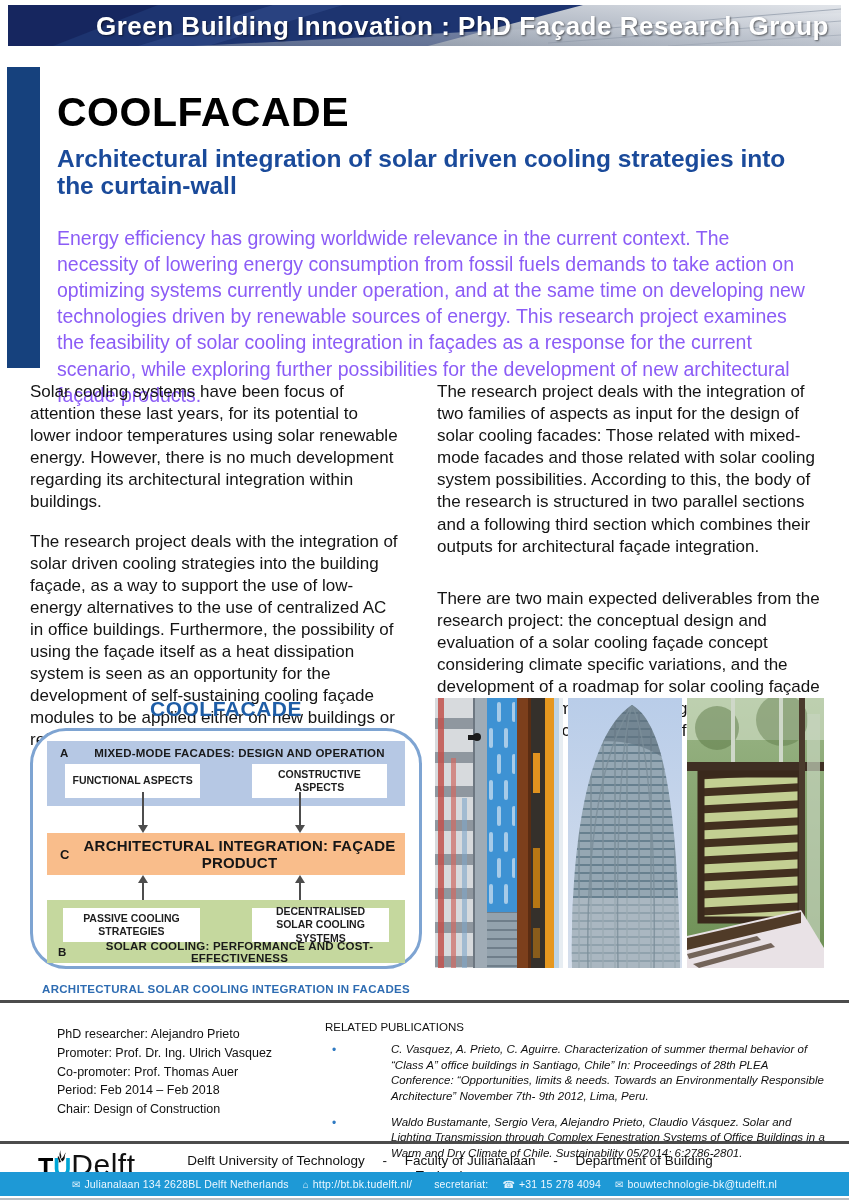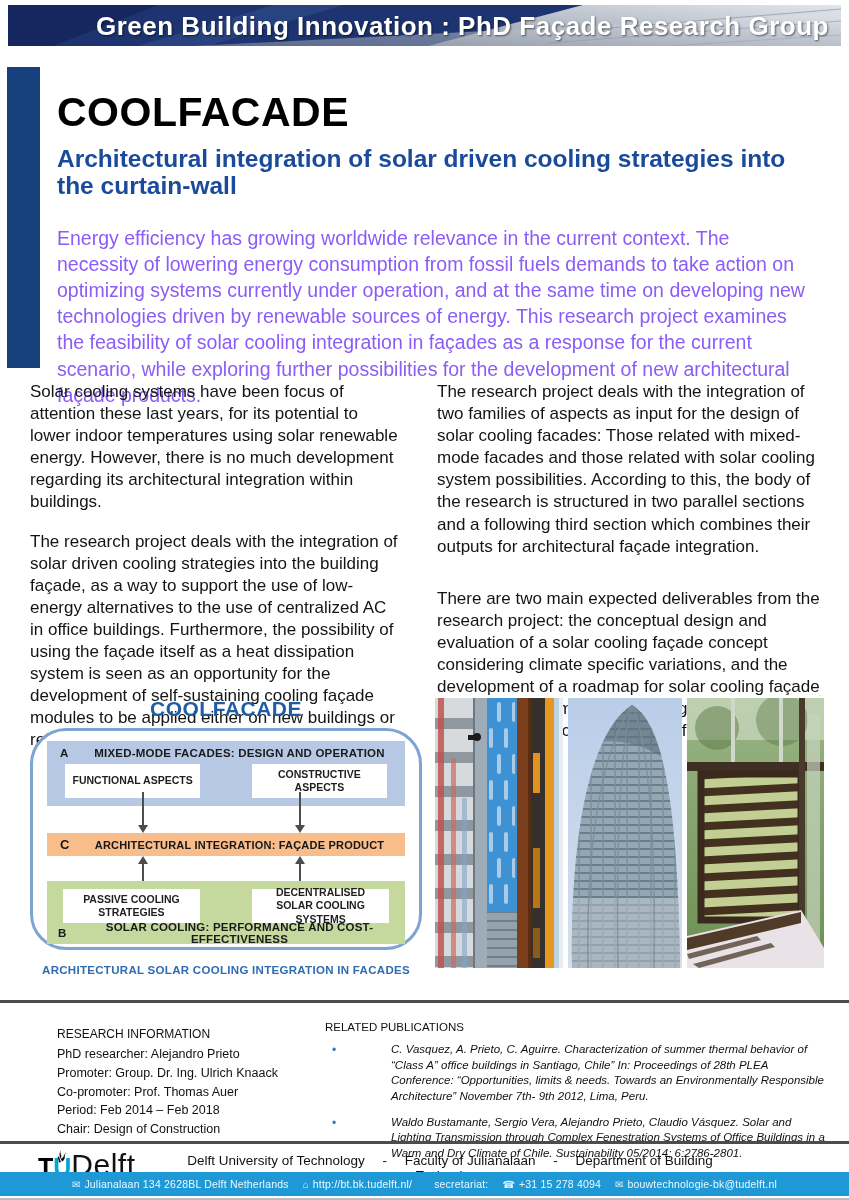--- a/index.html
+++ b/index.html
@@ -160,21 +160,21 @@
         </div>
       </div>
 
       <div class="arrow-zone">
         <div class="arrow down a-left"></div>
         <div class="arrow down a-right"></div>
       </div>
 
       <div class="band band-c">
         <span class="band-letter" style="font-size:13px;font-weight:bold">C</span>
-        <span class="band-label" style="font-size:11px;font-weight:bold">ARCHITECTURAL INTEGRATION: FAÇADE PRODUCT</span>
+        <span class="band-label" style="font-size:15px;font-weight:bold">ARCHITECTURAL INTEGRATION: FAÇADE PRODUCT</span>
       </div>
 
       <div class="arrow-zone z2">
         <div class="arrow up a-left"></div>
         <div class="arrow up a-right"></div>
       </div>
 
       <div class="band band-b">
         <div class="boxes-row">
           <div class="wbox">PASSIVE COOLING STRATEGIES</div>
@@ -289,23 +289,22 @@
           <polygon points="6,266 84,245 88,249 12,270"></polygon>
         </g>
       </svg>
     </div>
 
   </div>
 
   <div class="divider d1"></div>
 
   <div class="research-info">
-    <div class="heading">RESEARCH INFORMATION</div>
     <div>PhD researcher:  Alejandro Prieto</div>
-    <div>Promoter: Group. Dr. Ing. Ulrich Knaack</div>
+    <div>Promoter: Prof. Dr. Ing. Ulrich Vasquez</div>
     <div>Co-promoter:  Prof. Thomas Auer</div>
     <div>Period: Feb 2014 – Feb 2018</div>
     <div>Chair: Design of Construction</div>
   </div>
 
   <div class="publications">
     <div class="heading">RELATED PUBLICATIONS</div>
     <div class="pub-item">
       <span class="pub-bullet">•</span>
       <span class="pub-text">C. Vasquez, A. Prieto, C. Aguirre. Characterization of summer thermal behavior of “Class A” office buildings in Santiago, Chile” In: Proceedings of 28th PLEA Conference: “Opportunities, limits &amp; needs. Towards an Environmentally Responsible Architecture” November 7th- 9th 2012, Lima, Peru.</span>

